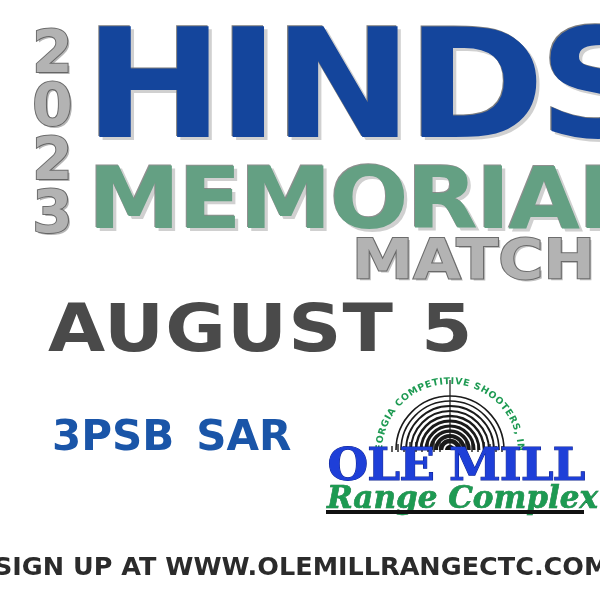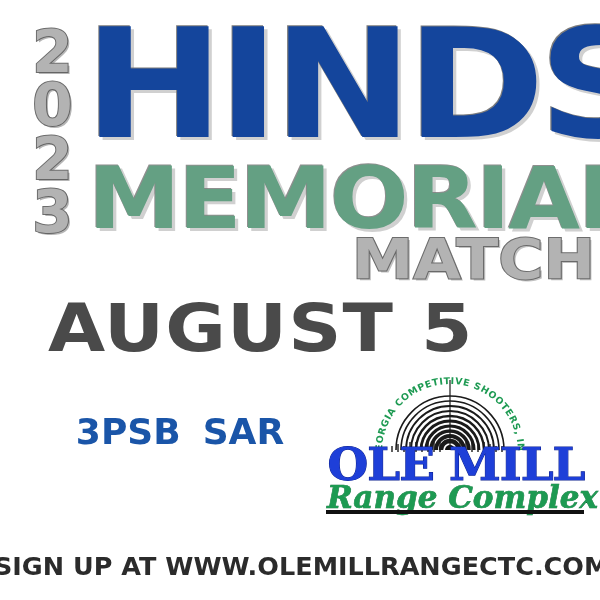--- a/index.html
+++ b/index.html
@@ -98,23 +98,23 @@
     transform-origin:left top;
     white-space:nowrap;
   }
 
   
   .codes{
     position:absolute;left:52px;top:408px;width:256px;
     color:#1a55a8;
     font-family:"DejaVu Sans", sans-serif;
     font-weight:bold;
-    font-size:36px;
+    font-size:42px;
     line-height:1.35;
-    text-align:center;
+    text-align:left;
     white-space:nowrap;
   }
   .codes .row{display:block;}
   .codes .gap{display:inline-block;width:22px;}
 
   
   .logo{
     position:absolute;left:310px;top:372px;width:286px;height:142px;
   }
   .logo-target{

